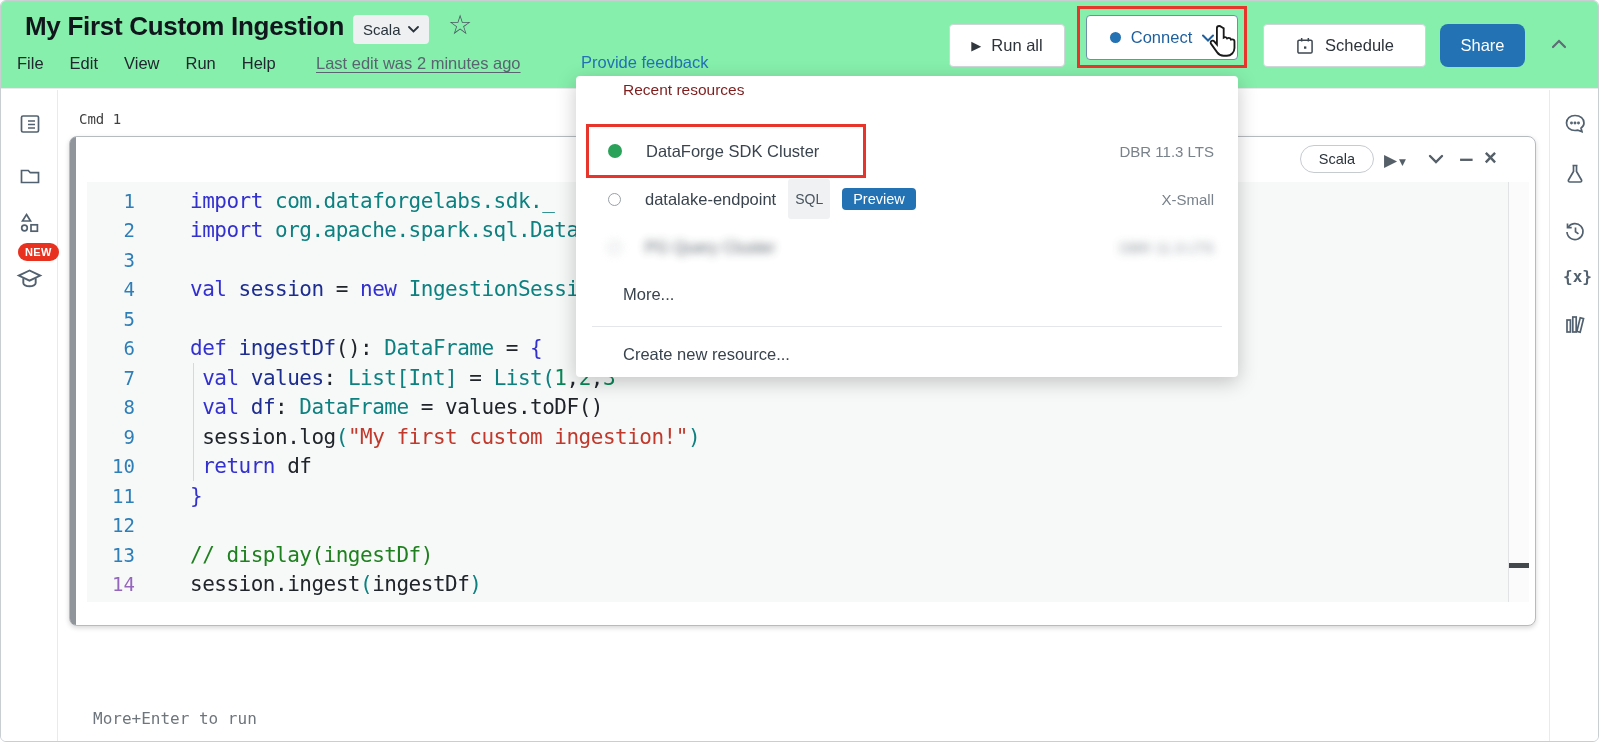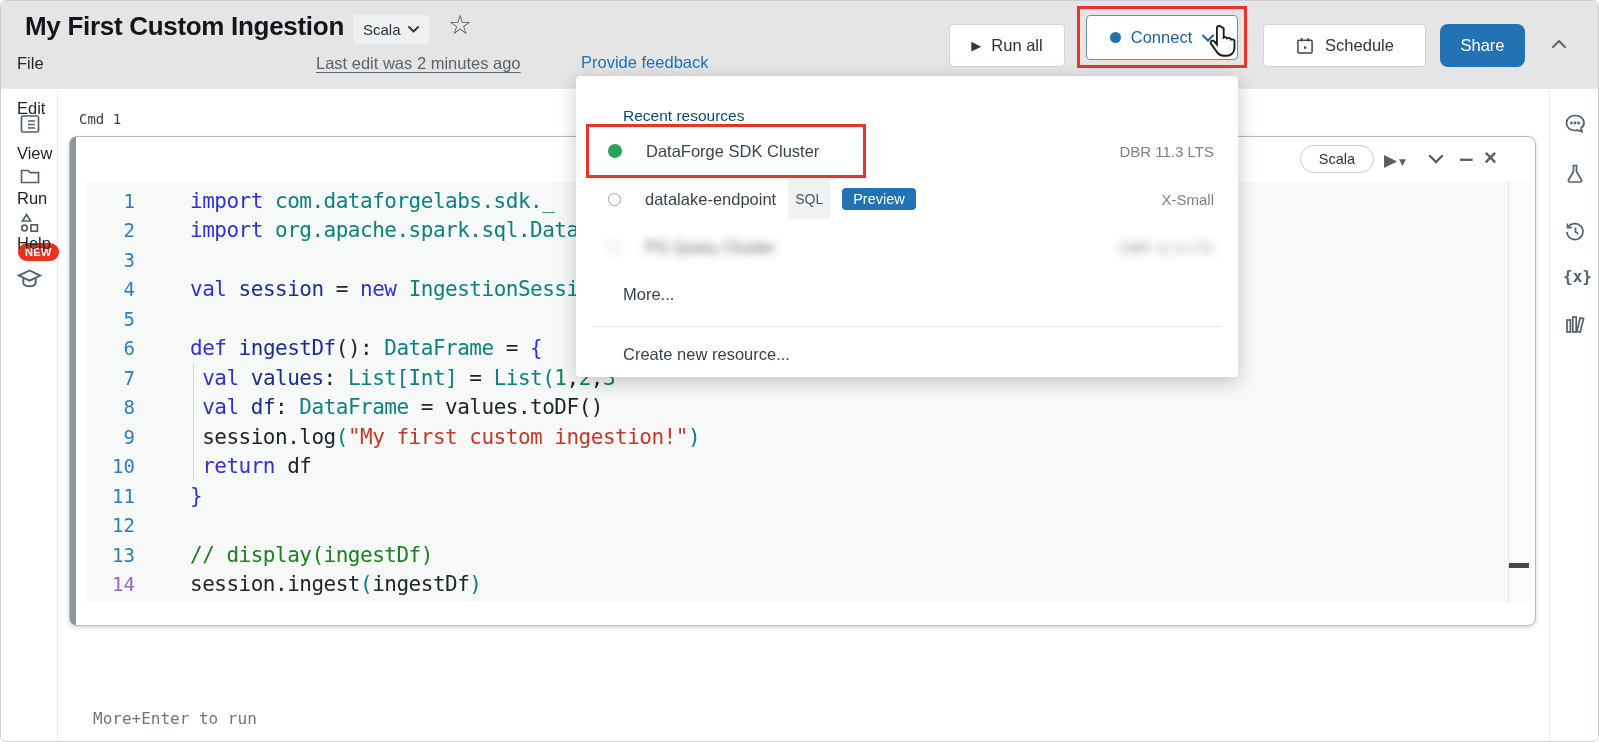--- a/index.html
+++ b/index.html
@@ -6,25 +6,25 @@
   html,body { width:1599px; height:742px; }
   body {
     position:relative; background:#fff; overflow:hidden;
     font-family:"Liberation Sans", sans-serif; color:#21272e;
     border:1px solid #c9ced3; border-radius:6px;
   }
   .abs { position:absolute; }
   .glyph { font-family:"DejaVu Sans", sans-serif; }
 
   
-  .app-header { position:absolute; left:0; top:0; width:100%; height:88px; background:#e5e5e5; border-bottom:1px solid #e8eaec; z-index:5; }
+  .app-header { position:absolute; left:0; top:0; width:100%; height:88px; background:#86efac; border-bottom:1px solid #e8eaec; z-index:5; }
   .nb-title { position:absolute; left:24px; top:10px; font-size:26px; font-weight:700; color:#10161c; letter-spacing:-0.3px; }
   .lang-pill-top { position:absolute; left:352px; top:14px; height:29px; padding:0 10px; background:#eef0f2; border-radius:4px; display:flex; align-items:center; gap:7px; font-size:15px; color:#2a333b; cursor:pointer; }
   .star { position:absolute; left:447px; top:10px; font-size:27px; color:#4d5963; line-height:1; cursor:pointer; }
-  .menu-row { position:absolute; left:16px; top:53px; display:flex; gap:26px; font-size:16.5px; color:#21272e;flex-direction:column; }
+  .menu-row { position:absolute; left:16px; top:53px; display:flex; gap:26px; font-size:16.5px; color:#21272e; }
   .menu-row span { cursor:pointer; }
   .last-edit { position:absolute; left:315px; top:53px; font-size:16.5px; color:#596470; text-decoration:underline; text-underline-offset:3px; }
   .feedback { position:absolute; left:580px; top:52px; font-size:16.5px; color:#2272b4; cursor:pointer; }
 
   .btn { position:absolute; display:flex; align-items:center; justify-content:center; gap:10px; height:43px; background:#fff; border:1px solid #d0d5d9; border-radius:4px; font-size:16.5px; color:#2d333a; cursor:pointer; }
   .btn-runall { left:948px; top:23px; width:116px; }
   .btn-connect { left:1085px; top:14px; width:152px; height:45px; border:1px solid #6f8ea8; color:#1f5f9e; font-size:16.5px; }
   .conn-dot { width:11px; height:11px; border-radius:50%; background:#2272b4; }
   .btn-schedule { left:1262px; top:23px; width:163px; }
   .btn-share { left:1439px; top:23px; width:85px; background:#2272b4; border:none; border-radius:8px; color:#fff; font-weight:400; }
@@ -68,21 +68,21 @@
   .tok-cmt { color:#1e801e; }
   .tok-pl { color:#20252b; }
   .indent-guide { position:absolute; left:106px; top:181px; width:1px; height:118px; background:#d6d8d9; }
   .scroll-gutter { position:absolute; right:0; top:0; bottom:0; width:21px; border-left:1px solid #e2e3e4; background:#fbfbfb; }
   .scroll-dash { position:absolute; left:0; right:0; top:381px; height:5px; background:#43484d; cursor:pointer; }
 
   .shortcuts { position:absolute; left:92px; top:650px; font-family:"DejaVu Sans Mono", monospace; font-size:16px; color:#6e757c; line-height:27px; white-space:pre; }
 
   
   .dropdown { position:absolute; left:575px; top:75px; width:662px; height:301px; background:#fff; border-radius:4px; box-shadow:0 5px 20px rgba(0,0,0,.22); z-index:100; }
-  .dd-section { position:absolute; left:47px; top:31px; font-size:15.5px; color:#0c4a6e; }
+  .dd-section { position:absolute; left:47px; top:5px; font-size:15.5px; color:#7f1d1d; }
   .dd-row { position:absolute; left:0; width:100%; height:46px; display:flex; align-items:center; padding:0 24px 0 32px; cursor:pointer; }
   .dd-row .name { margin-left:24px; font-size:16.5px; color:#3a444e; }
   .dd-row .detail { margin-left:auto; font-size:15px; color:#79828b; }
   .dot-green { width:14px; height:14px; border-radius:50%; background:#2aa259; flex:0 0 14px; }
   .dot-empty { width:13px; height:13px; border-radius:50%; border:1.5px solid #97a0a8; background:#fff; flex:0 0 13px; }
   .badge-sql { margin-left:12px; background:#eff1f3; color:#4a545e; font-size:14px; padding:12px 7px; border-radius:3px; }
   .badge-preview { margin-left:12px; background:#2272b4; color:#fff; font-size:14.5px; padding:3px 11px; border-radius:4px; }
   .dd-row-redacted { filter:blur(4px); opacity:.85; }
   .dd-simple { position:absolute; left:0; width:100%; height:40px; display:flex; align-items:center; padding:0 24px 0 47px; font-size:16.5px; color:#39434d; cursor:pointer; }
   .dd-divider { position:absolute; left:16px; right:16px; top:250px; height:1px; background:#e4e7ea; }

